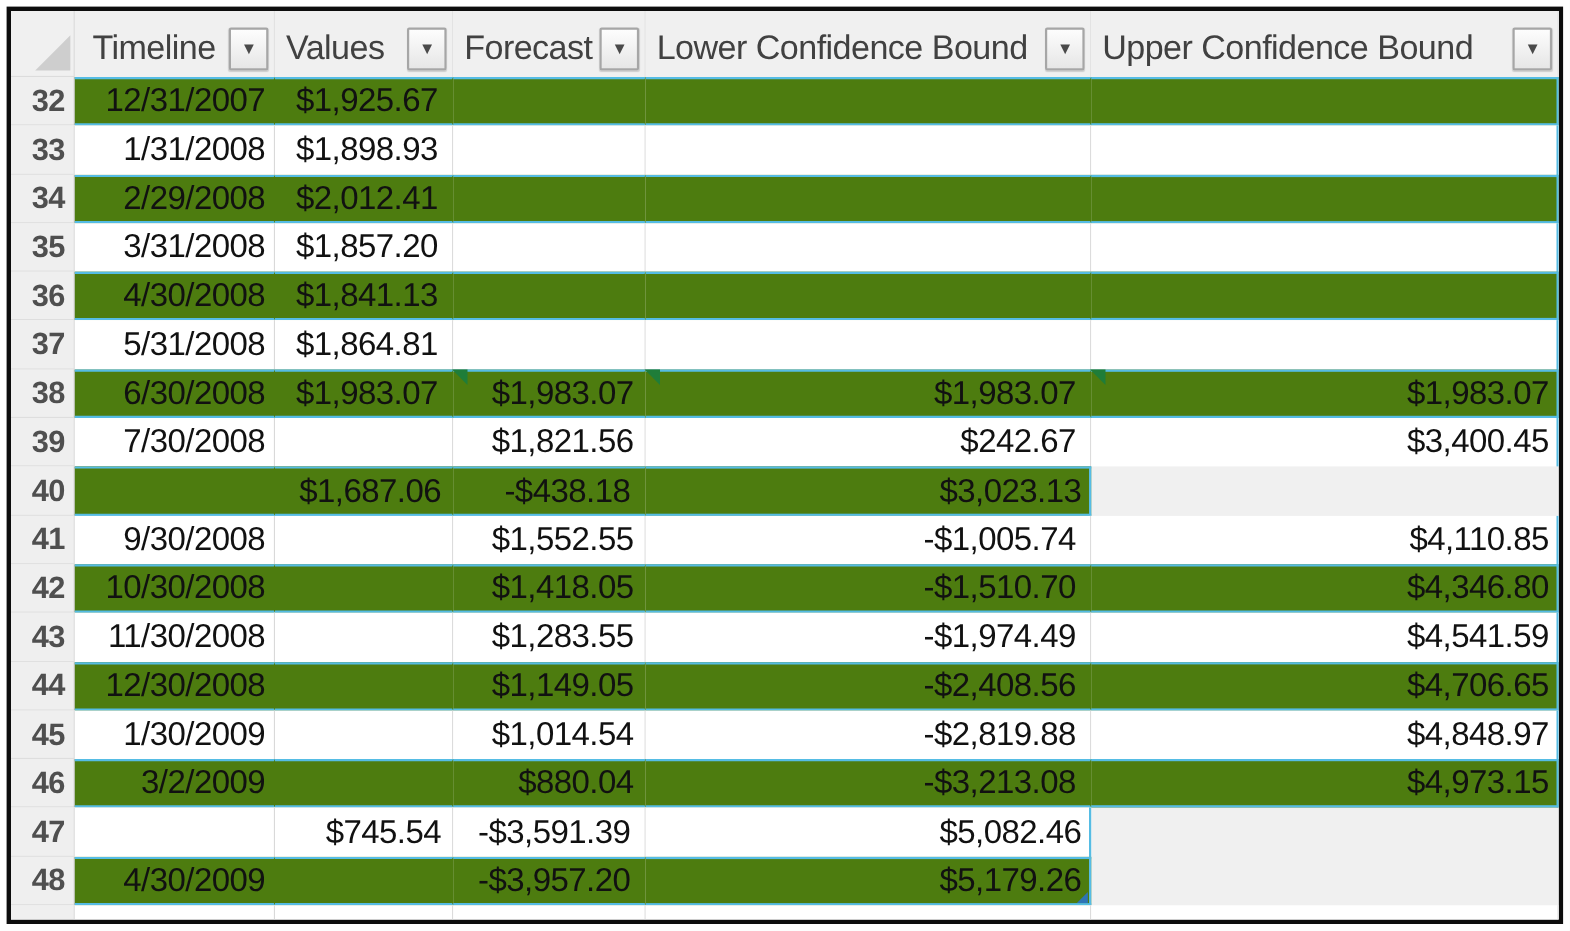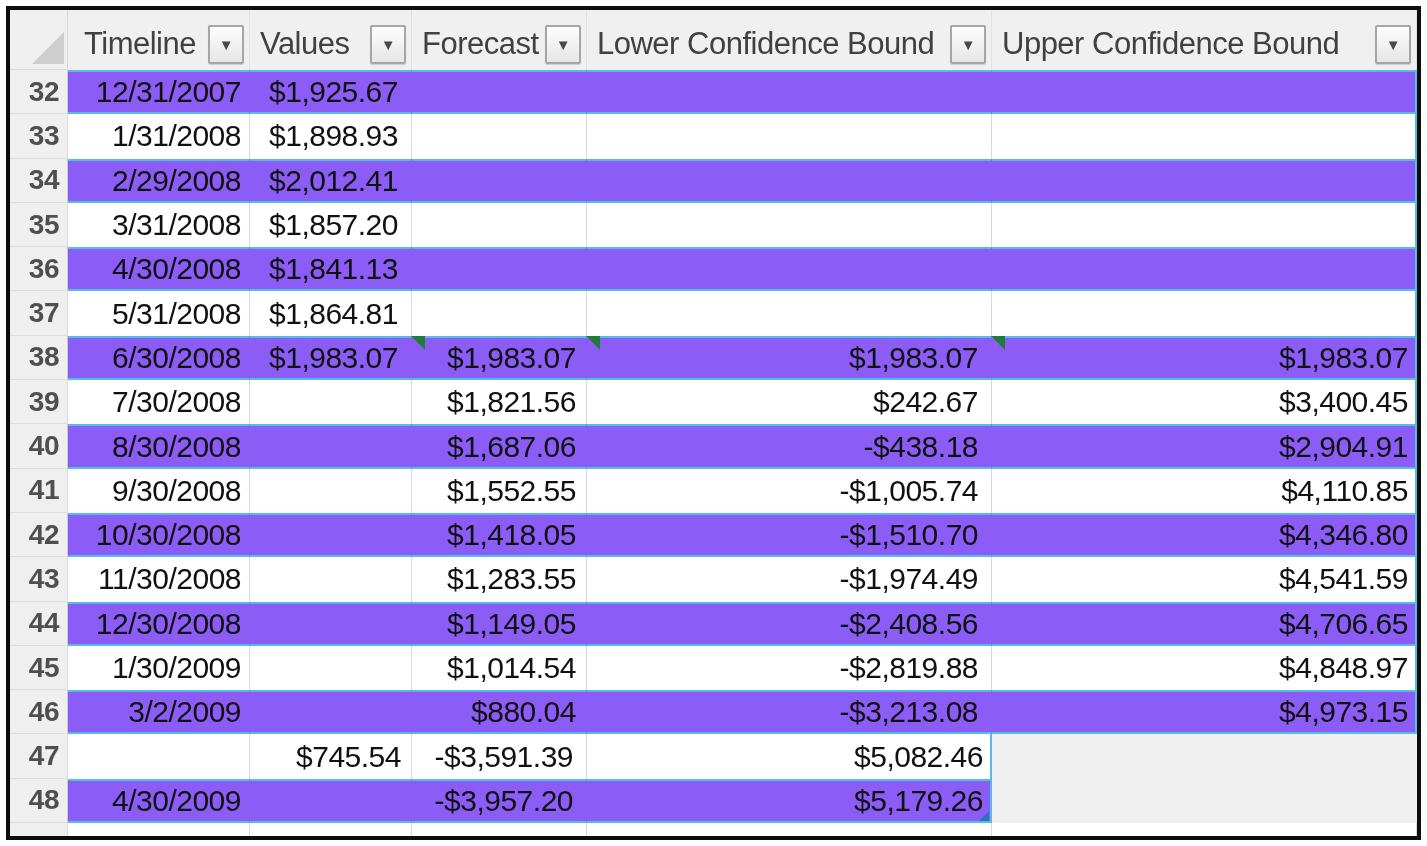--- a/index.html
+++ b/index.html
@@ -53,21 +53,21 @@
   .rownum {
     background:#efefef !important;
     justify-content:flex-end; padding-right:8px;
     color:#4f4f4f; font-size:28px;
     border-right:1px solid #c9c9c9;
     border-bottom:1px solid #dedede;
     font-weight:bold;
   }
   .row .cell { border-right:1px solid #d9d9d9; }
   .row .cell.col-upper { border-right:2px solid #55bce4; }
-  .row.banded .cell { background:#8b5cf6; border-right-color:transparent; }
+  .row.banded .cell { background:#4d7c0f; border-right-color:transparent; }
   .row.banded .cell.col-upper { border-right:2px solid #55bce4; }
   .row.banded .cell:not(.rownum) {
     border-top:2px solid #55bce4; border-bottom:2px solid #55bce4;
   }
   .row.banded .rownum { background:#efefef !important; border-right:1px solid #c9c9c9; }
 
   .col-timeline { justify-content:flex-end; padding-right:8px; }
   .col-values   { justify-content:flex-end; padding-right:13px; }
   .col-forecast { justify-content:flex-end; padding-right:10px; }
   .col-lower    { justify-content:flex-end; padding-right:13px; }
@@ -237,32 +237,29 @@
             </div>
             <div class="cell col-lower">
               <span>$242.67</span>
             </div>
             <div class="cell col-upper">
               <span>$3,400.45</span>
             </div>
           </div>
           <div class="row grid banded">
             <div class="cell rownum">40</div>
-            <div class="cell col-timeline">
-              <span>8/30/2008</span>
-            </div>
             <div class="cell col-values"></div>
             <div class="cell col-forecast">
               <span>$1,687.06</span>
             </div>
             <div class="cell col-lower">
               <span>-$438.18</span>
             </div>
             <div class="cell col-upper">
-              <span>$2,904.91</span>
+              <span>$3,023.13</span>
             </div>
           </div>
           <div class="row grid">
             <div class="cell rownum">41</div>
             <div class="cell col-timeline">
               <span>9/30/2008</span>
             </div>
             <div class="cell col-values"></div>
             <div class="cell col-forecast">
               <span>$1,552.55</span>

